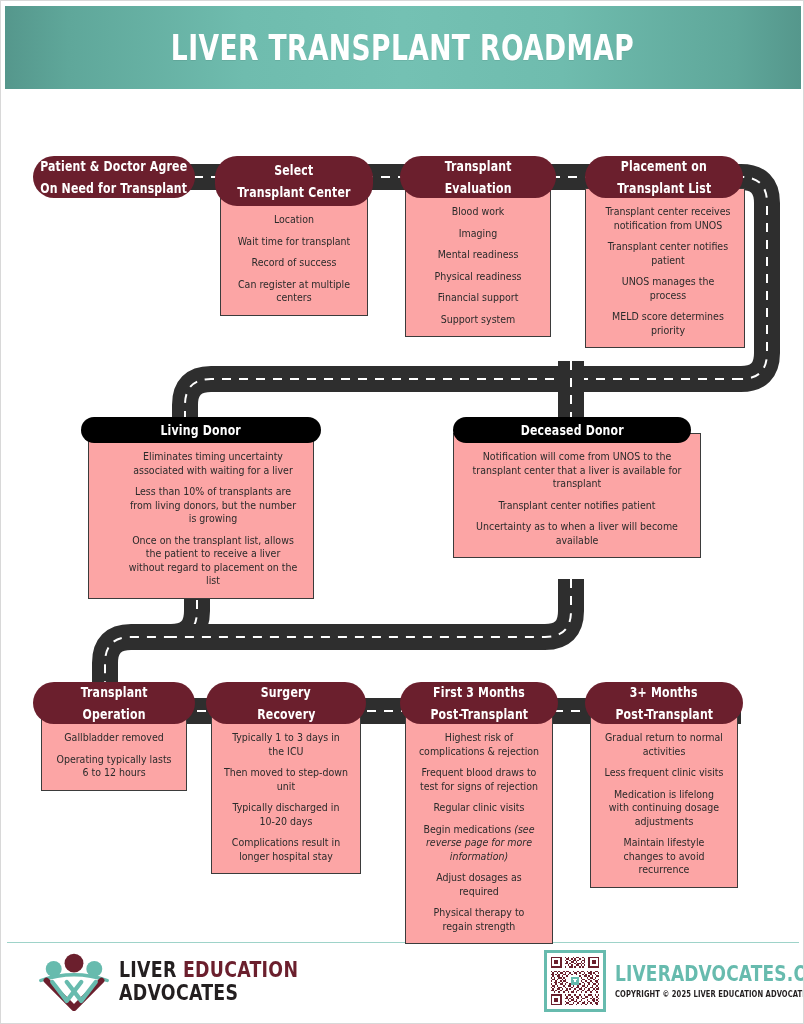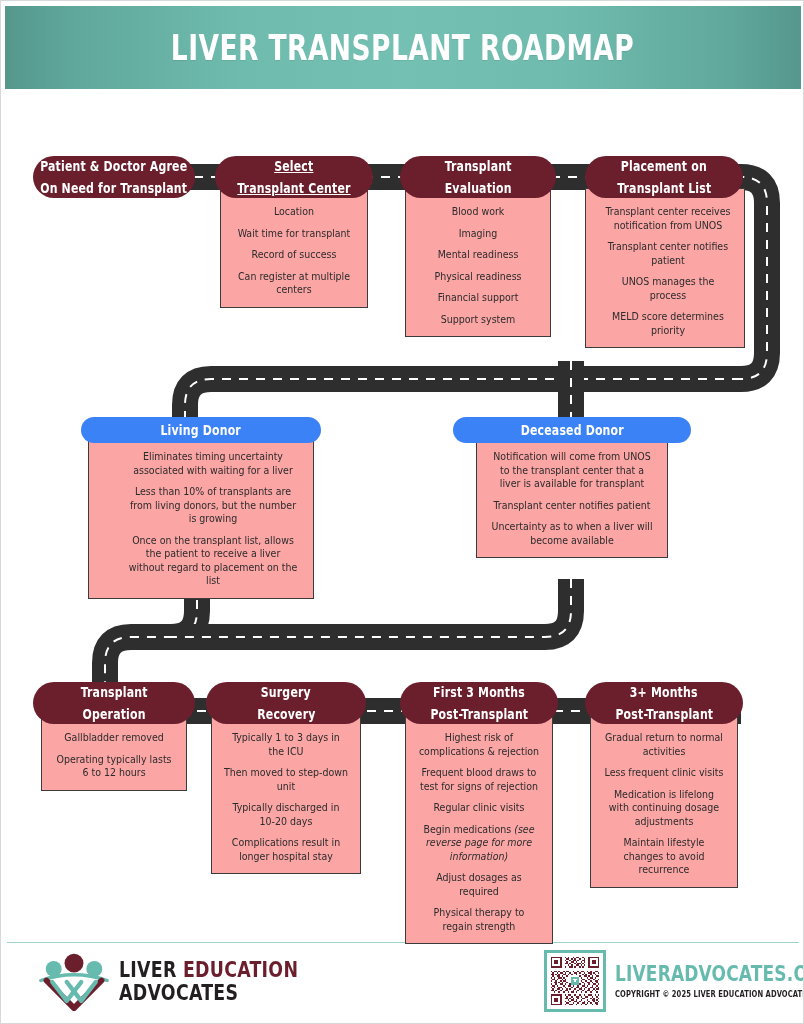--- a/index.html
+++ b/index.html
@@ -72,21 +72,21 @@
     text-align: center;
     display: flex;
     flex-direction: column;
     align-items: center;
     justify-content: center;
     box-sizing: border-box;
     padding: 5px 8px;
     gap: 7px;
   }
   .pill.maroon { background: #6b1f2d; }
-  .pill.teal   { background: #3b82f6; }
+  .pill.teal   { background: #000000; }
   .pill-line {
     font-family: "Liberation Sans Narrow", "DejaVu Sans Condensed", "Liberation Sans", sans-serif;
     font-weight: bold;
     font-size: 13.5px;
     line-height: 15px;
     letter-spacing: 0.2px;
     transform: scaleX(0.9);
     white-space: nowrap;
   }
 
@@ -226,21 +226,21 @@
   </svg>
 
   <div class="node" style="left:32px; top:155px; width:162px;">
     <div class="pill maroon" style="width:162px; height:42px;">
       <div class="pill-line">Patient &amp; Doctor Agree</div>
       <div class="pill-line">On Need for Transplant</div>
     </div>
   </div>
 
   <div class="node" style="left:214px; top:155px; width:158px;">
-    <div class="pill maroon" style="width:158px; height:42px;text-decoration:underline;">
+    <div class="pill maroon" style="width:158px; height:50px;">
       <div class="pill-line">Select</div>
       <div class="pill-line">Transplant Center</div>
     </div>
     <div class="body-box" style="width:148px; min-height:92px;">
       <p class="body-line">Location</p>
       <p class="body-line">Wait time for transplant</p>
       <p class="body-line">Record of success</p>
       <p class="body-line">Can register at multiple centers</p>
     </div>
   </div>
@@ -281,21 +281,21 @@
       <p class="body-line">Eliminates timing uncertainty associated with waiting for a liver</p>
       <p class="body-line">Less than 10% of transplants are from living donors, but the number is growing</p>
       <p class="body-line">Once on the transplant list, allows the patient to receive a liver without regard to placement on the list</p>
     </div>
   </div>
 
   <div class="node" style="left:452px; top:416px; width:238px;">
     <div class="pill teal" style="width:238px; height:26px;">
       <div class="pill-line">Deceased Donor</div>
     </div>
-    <div class="body-box" style="width:192px; min-height:122px;">
+    <div class="body-box" style="width:248px; min-height:122px;">
       <p class="body-line">Notification will come from UNOS to the transplant center that a liver is available for transplant</p>
       <p class="body-line">Transplant center notifies patient</p>
       <p class="body-line">Uncertainty as to when a liver will become available</p>
     </div>
   </div>
 
   <div class="node" style="left:32px; top:681px; width:162px;">
     <div class="pill maroon" style="width:162px; height:42px;">
       <div class="pill-line">Transplant</div>
       <div class="pill-line">Operation</div>

